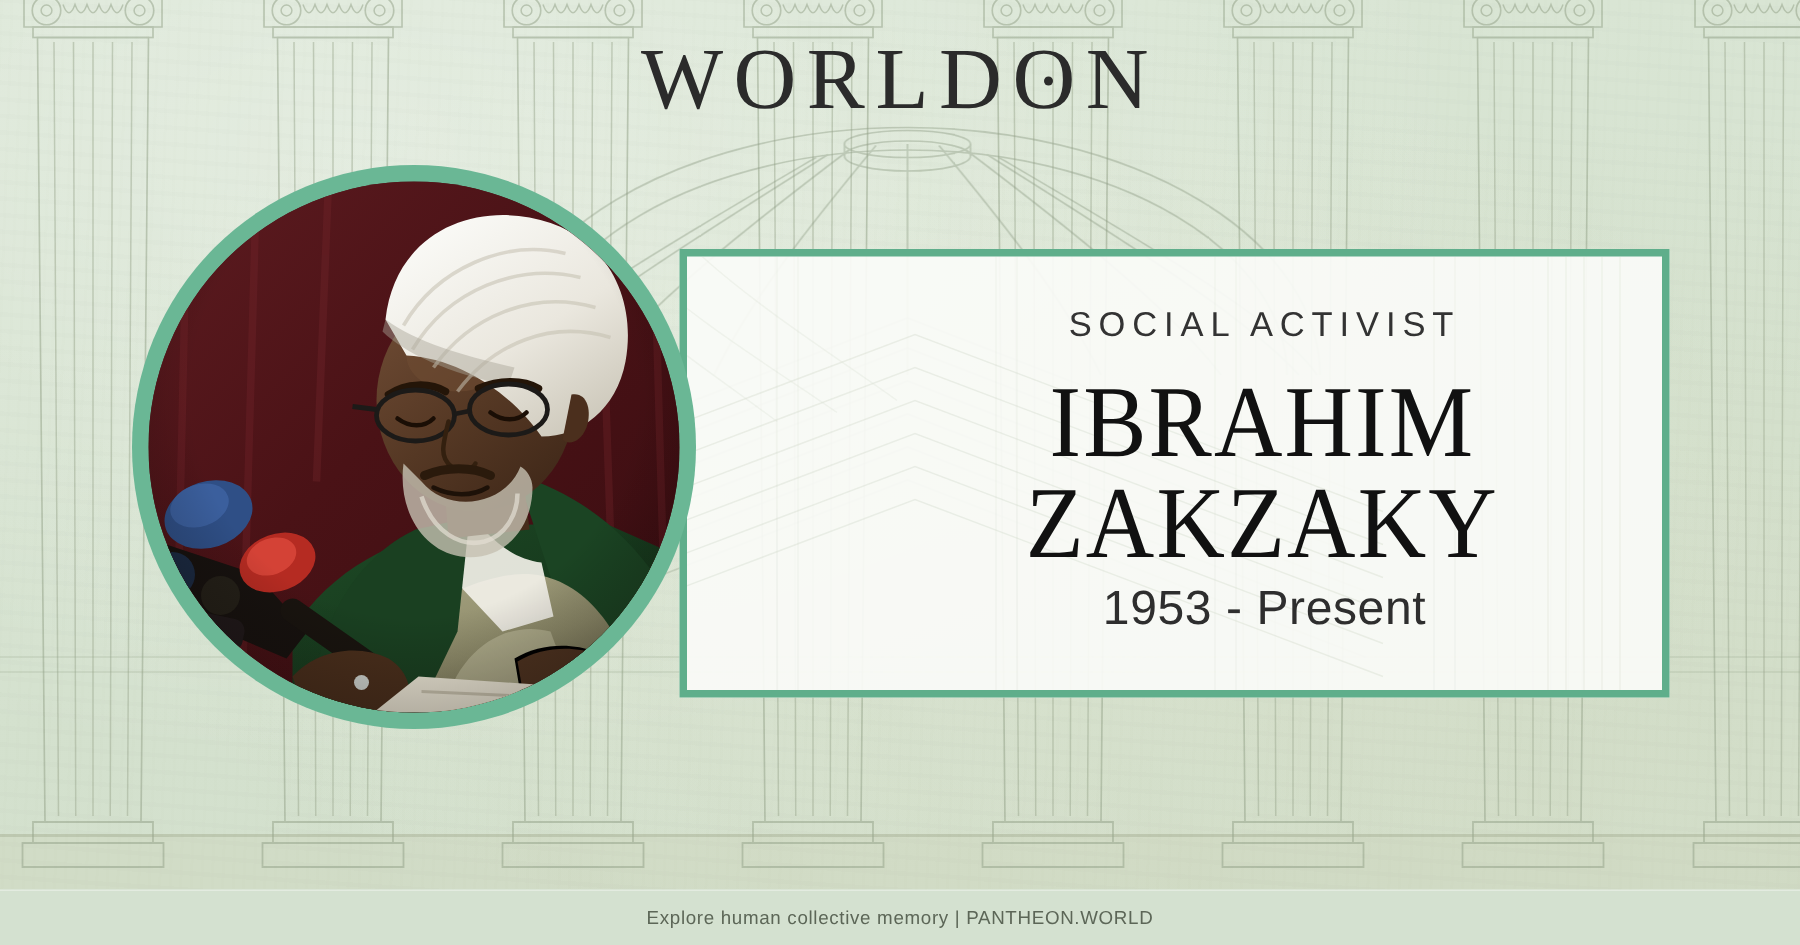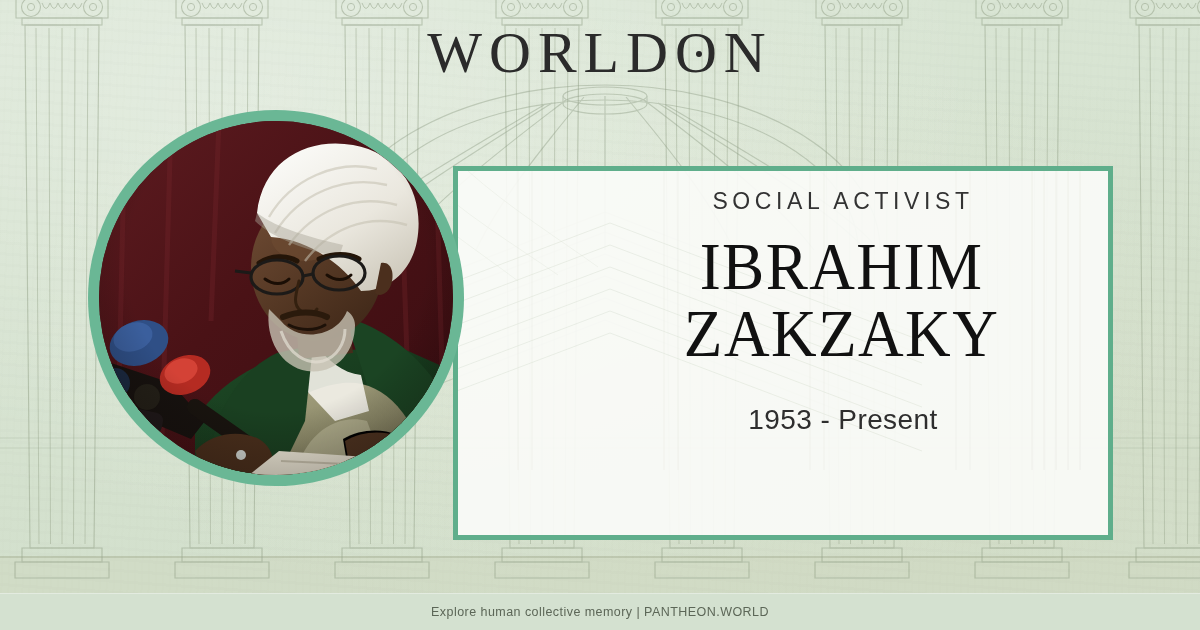--- a/index.html
+++ b/index.html
@@ -68,27 +68,27 @@
   #wordmark .wm-dot {
     position:absolute; left:50%; top:52%;
     width:6px; height:6px; margin-left:-3px; margin-top:-3px;
     border-radius:50%; background:#2b2b2b;
   }
 
   
   #info-card {
     position:absolute;
     left:453px; top:166px;
-    width:660px; height:374px;
+    width:660px; height:299px;
     background:rgba(250,251,248,.93);
     border:5px solid #5fae8b;
     z-index:4;
     display:flex; flex-direction:column;
     align-items:center; justify-content:flex-start;
-    padding-top:17px;
+    padding-top:32px;
     overflow:hidden;
   }
   #card-inner-art {
     position:absolute; inset:0; pointer-events:none; opacity:.55;
   }
   #card-content {
     position:relative; z-index:2;
     width:100%;
     display:flex; flex-direction:column; align-items:center;
   }
@@ -103,23 +103,23 @@
     font-family:"Liberation Serif", serif;
     font-size:68px; line-height:.99;
     font-weight:400; letter-spacing:1.5px;
     color:#111; text-align:center;
     transform:scaleX(.93);
     margin-left:118px;
     margin-top:12px;
   }
   #person-name .name-line { display:block; white-space:nowrap; }
   #lifespan {
-    font-size:28px; font-weight:400;
+    font-size:32px; font-weight:400;
     color:#2e2e2e; letter-spacing:.4px;
-    margin-left:120px; margin-top:36px;
+    margin-left:120px; margin-top:4px;
     white-space:nowrap;
   }
 
   
   #portrait-wrap {
     position:absolute;
     left:88px; top:110px;
     width:376px; height:376px;
     border-radius:50%;
     background:#6ab795;

